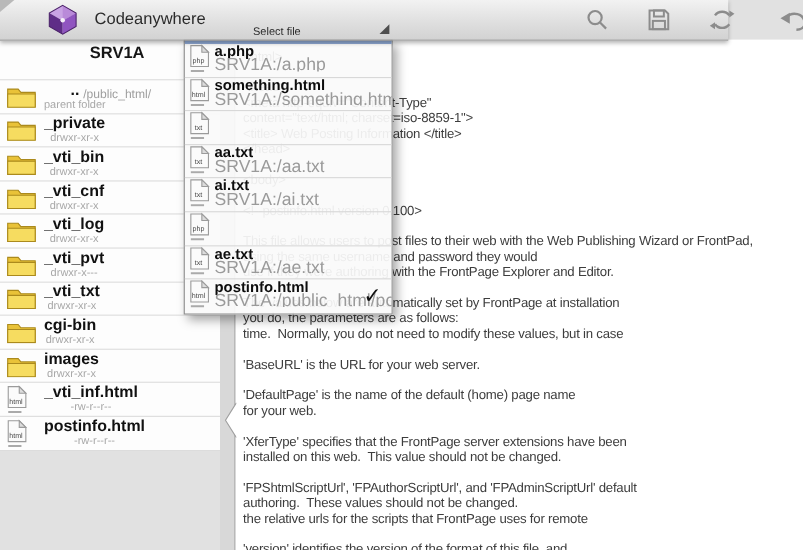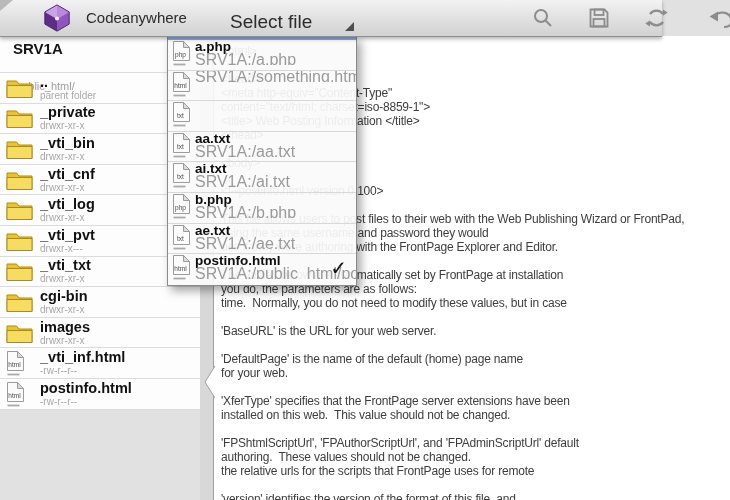--- a/index.html
+++ b/index.html
@@ -10,29 +10,29 @@
   
   #actionbar{position:absolute;left:0;top:0;width:662px;height:36px;
     background:linear-gradient(#f2f2f2,#dedede 60%,#d2d2d2);
     border-bottom:1px solid #8f8f8f;box-shadow:0 2px 4px rgba(0,0,0,.30);z-index:30;}
   #corner-fold{position:absolute;left:0;top:0;width:0;height:0;
     border-top:11px solid #b9b9b9;border-right:13px solid transparent;}
   #app-icon{position:absolute;left:42px;top:3px;width:30px;height:30px;}
   #app-title{position:absolute;left:86px;top:0;height:36px;line-height:36px;
     font-size:15px;color:#2b2b2b;}
   #spinner{position:absolute;left:218px;top:0;width:140px;height:36px;cursor:pointer;}
-  #spinner .lbl{position:absolute;left:12px;top:4px;height:36px;line-height:36px;
-    font-size:19px;color:#2b2b2b;}
+  #spinner .lbl{position:absolute;left:12px;top:12px;height:36px;line-height:36px;
+    font-size:10px;color:#2b2b2b;}
   #spinner-caret{position:absolute;right:4px;bottom:5px;width:0;height:0;
     border-left:9px solid transparent;border-bottom:9px solid #4e4e4e;}
   .ab-icon{position:absolute;top:6px;width:26px;height:24px;cursor:pointer;}
   #ic-search{left:531px;}#ic-save{left:587px;}#ic-refresh{left:644px;}#ic-undo{left:708px;}
 
   
-  #sidebar{position:absolute;left:0;top:36px;width:200px;height:464px;background:#e1e1e1;}
+  #sidebar{position:absolute;left:0;top:36px;width:200px;height:464px;background:#e1e1e1;text-align:center;}
   #sb-header{background:#fdfdfd;height:36px;padding:4px 0 0 13px;box-sizing:border-box;}
   #sb-server{font-size:15px;font-weight:bold;color:#161616;line-height:17px;}
   #sb-path{font-size:11px;color:#9e9e9e;line-height:12px;margin-top:23px;}
   #sb-list{background:#fdfdfd;}
   .s-item{height:30.6px;box-sizing:border-box;border-top:1px solid #dcdcdc;
     display:flex;align-items:center;background:#fdfdfd;cursor:pointer;}
   .s-icon{width:27px;margin-left:6px;flex:0 0 27px;display:flex;align-items:center;}
   .s-text{margin-left:7px;overflow:hidden;white-space:nowrap;}
   .s-text .t{font-size:14.5px;font-weight:bold;color:#111;line-height:15px;}
   .s-text .m{font-size:10px;color:#a8a8a8;line-height:11px;}
@@ -276,20 +276,21 @@
         <div class="d-item">
           <span class="d-icon">
             <svg width="19" height="26" viewBox="0 0 19 26">
               <path d="M1.5 1.5 h10 l6 6 v13 h-16 z" fill="#fbfbfb" stroke="#9b9b9b"></path>
               <path d="M11.5 1.5 l6 6 h-6 z" fill="#dcdcdc" stroke="#9b9b9b"></path>
               <text x="8.5" y="17" text-anchor="middle" font-size="6.5" fill="#4a4a4a" font-family="Liberation Sans, sans-serif">html</text>
               <line x1="1.5" y1="24.5" x2="13.5" y2="24.5" stroke="#aaaaaa" stroke-width="1.8"></line>
             </svg>
           </span>
           <span class="d-text">
+            <div class="t">something.html</div>
             <div class="m">SRV1A:/something.html</div>
           </span>
         </div>
         <div class="d-item">
           <span class="d-icon">
             <svg width="19" height="26" viewBox="0 0 19 26">
               <path d="M1.5 1.5 h10 l6 6 v13 h-16 z" fill="#fbfbfb" stroke="#9b9b9b"></path>
               <path d="M11.5 1.5 l6 6 h-6 z" fill="#dcdcdc" stroke="#9b9b9b"></path>
               <text x="8.5" y="17" text-anchor="middle" font-size="6.5" fill="#4a4a4a" font-family="Liberation Sans, sans-serif">txt</text>
               <line x1="1.5" y1="24.5" x2="13.5" y2="24.5" stroke="#aaaaaa" stroke-width="1.8"></line>
@@ -325,24 +326,20 @@
           </span>
         </div>
         <div class="d-item">
           <span class="d-icon">
             <svg width="19" height="26" viewBox="0 0 19 26">
               <path d="M1.5 1.5 h10 l6 6 v13 h-16 z" fill="#fbfbfb" stroke="#9b9b9b"></path>
               <path d="M11.5 1.5 l6 6 h-6 z" fill="#dcdcdc" stroke="#9b9b9b"></path>
               <text x="8.5" y="17" text-anchor="middle" font-size="6.5" fill="#4a4a4a" font-family="Liberation Sans, sans-serif">php</text>
               <line x1="1.5" y1="24.5" x2="13.5" y2="24.5" stroke="#aaaaaa" stroke-width="1.8"></line>
             </svg>
-          </span>
-          <span class="d-text">
-            <div class="t">b.php</div>
-            <div class="m">SRV1A:/b.php</div>
           </span>
         </div>
         <div class="d-item">
           <span class="d-icon">
             <svg width="19" height="26" viewBox="0 0 19 26">
               <path d="M1.5 1.5 h10 l6 6 v13 h-16 z" fill="#fbfbfb" stroke="#9b9b9b"></path>
               <path d="M11.5 1.5 l6 6 h-6 z" fill="#dcdcdc" stroke="#9b9b9b"></path>
               <text x="8.5" y="17" text-anchor="middle" font-size="6.5" fill="#4a4a4a" font-family="Liberation Sans, sans-serif">txt</text>
               <line x1="1.5" y1="24.5" x2="13.5" y2="24.5" stroke="#aaaaaa" stroke-width="1.8"></line>
             </svg>

